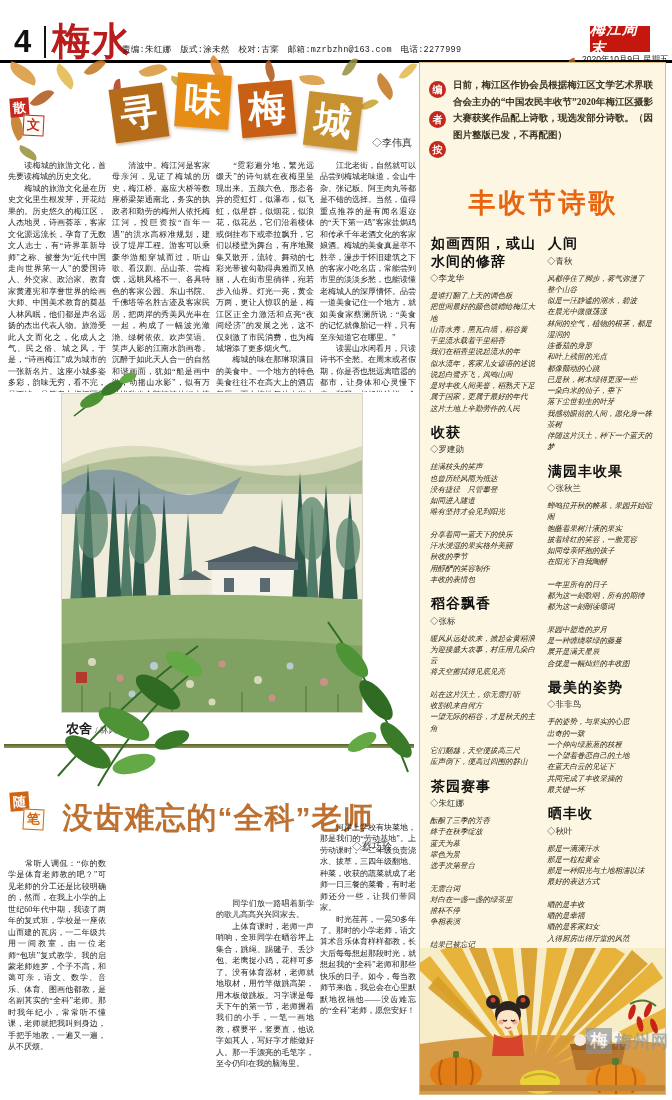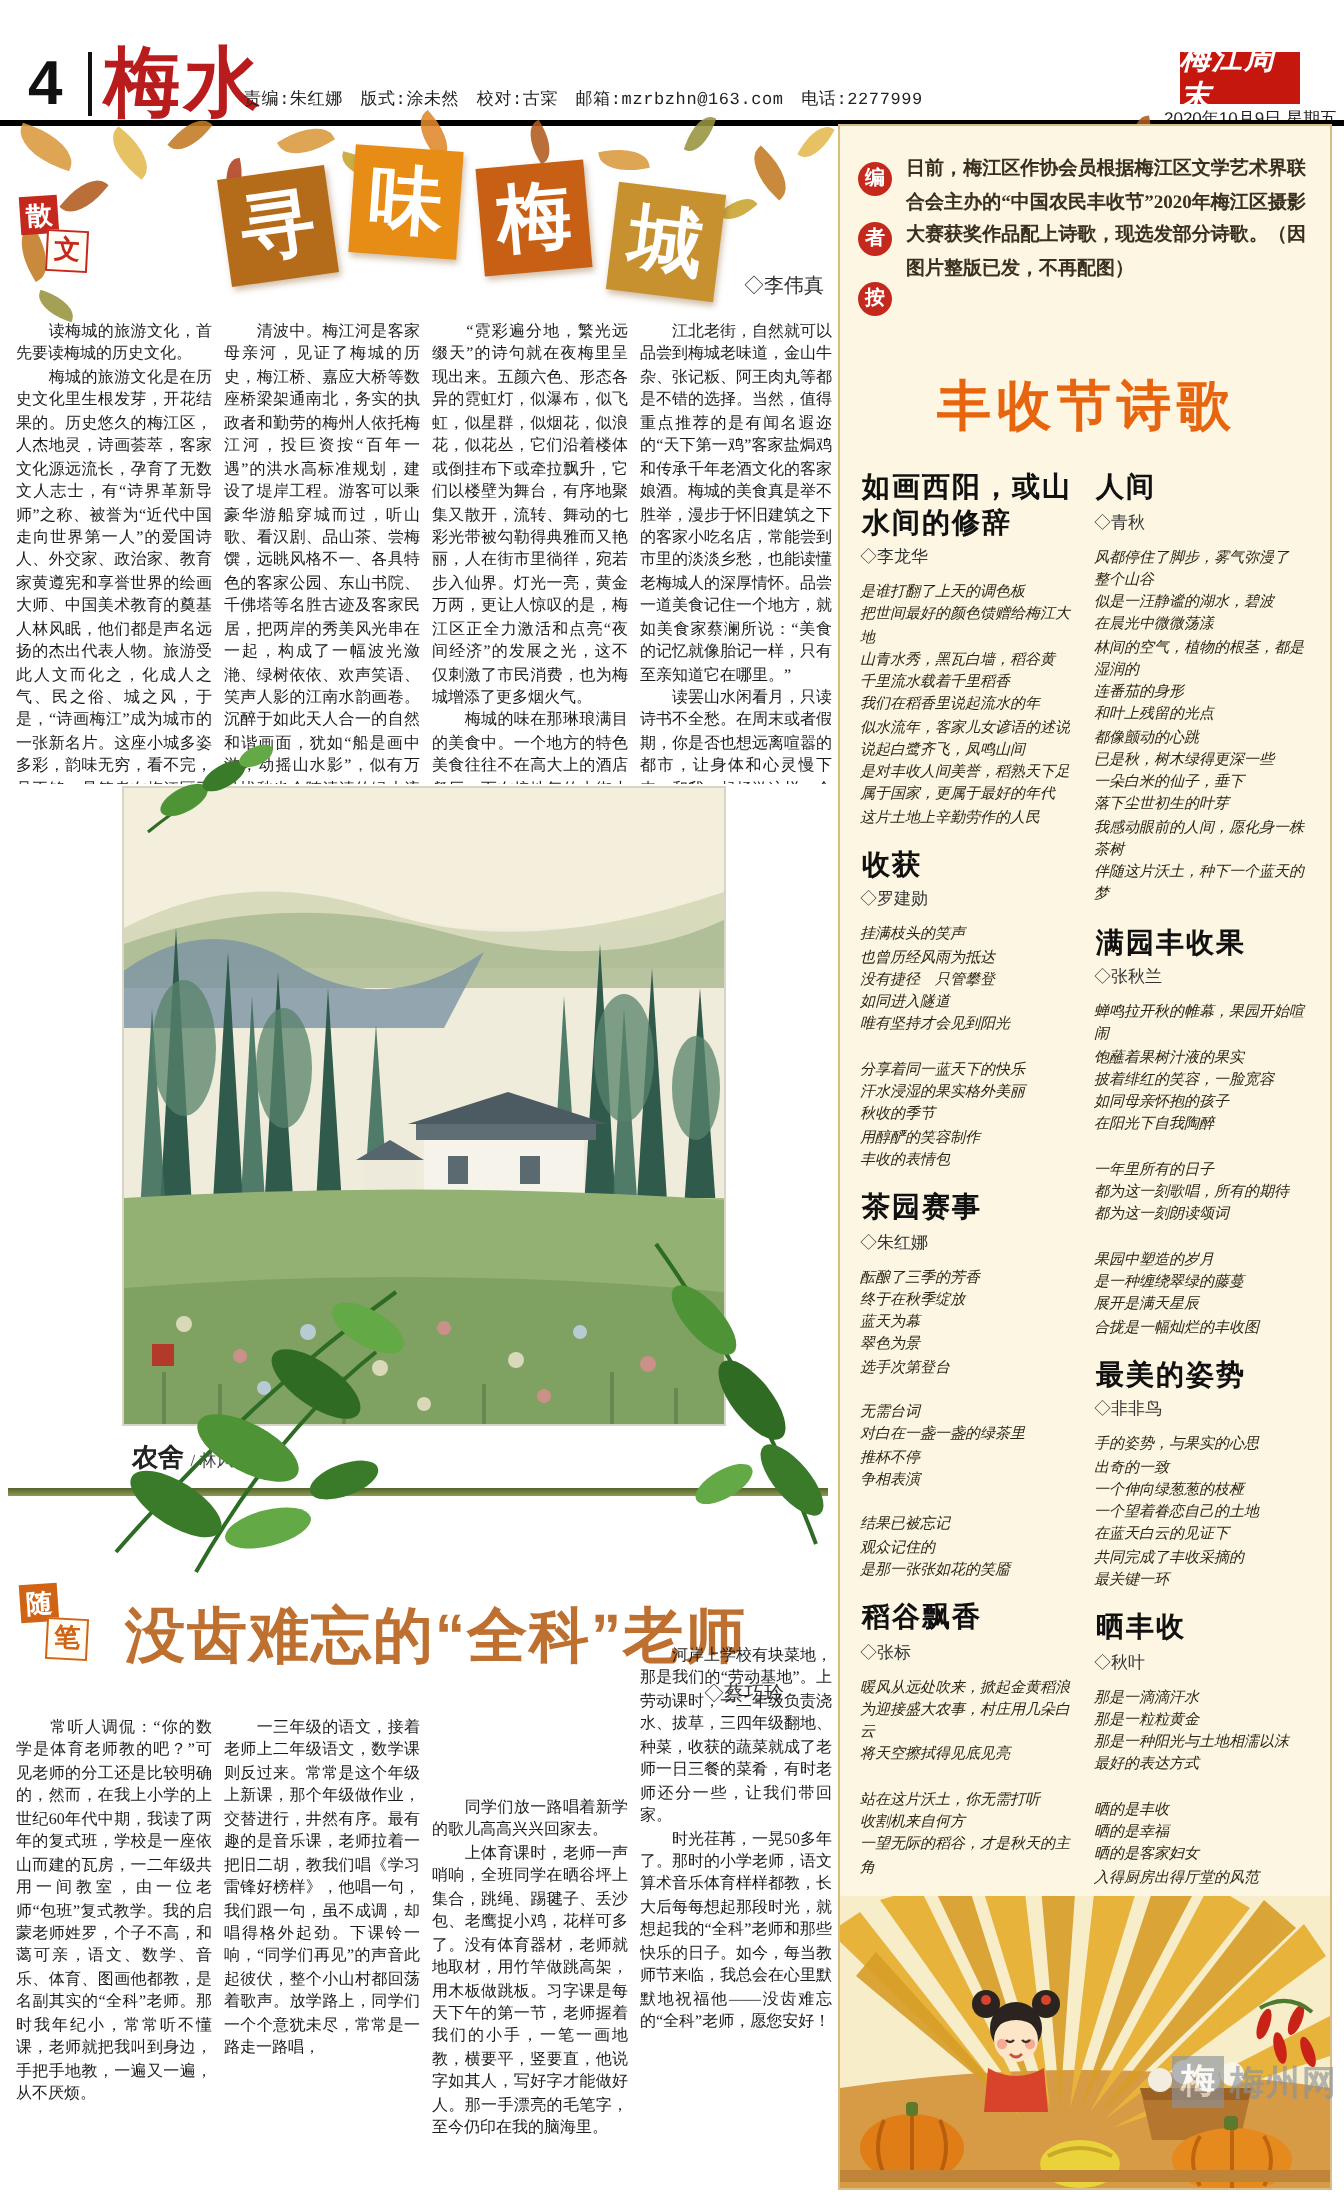--- a/index.html
+++ b/index.html
@@ -243,21 +243,20 @@
     <ellipse cx="44" cy="130" rx="16" ry="7" fill="#63a945" transform="rotate(-30 44 130)"></ellipse>
   </svg>
 
   <div class="stamp2" style="left:10px;top:792px;">
     <span class="s1" style="background:#d06414;">随</span>
     <span class="s2" style="color:#d06414;border-color:#d06414;">笔</span>
   </div>
   <div class="a2-title">没齿难忘的“全科”老师</div>
   <div class="a2-author">◇蔡巧玲</div>
   <div class="colbox" style="left:8px;top:858px;width:98px;height:238px;">　　常听人调侃：“你的数学是体育老师教的吧？”可见老师的分工还是比较明确的，然而，在我上小学的上世纪60年代中期，我读了两年的复式班，学校是一座依山而建的瓦房，一二年级共用一间教室，由一位老师“包班”复式教学。我的启蒙老师姓罗，个子不高，和蔼可亲，语文、数学、音乐、体育、图画他都教，是名副其实的“全科”老师。那时我年纪小，常常听不懂课，老师就把我叫到身边，手把手地教，一遍又一遍，从不厌烦。</div>
-  <div class="colbox" style="left:112px;top:858px;width:98px;height:238px;">　　一三年级的语文，接着老师上二年级语文，数学课则反过来。常常是这个年级上新课，那个年级做作业，交替进行，井然有序。最有趣的是音乐课，老师拉着一把旧二胡，教我们唱《学习雷锋好榜样》，他唱一句，我们跟一句，虽不成调，却唱得格外起劲。下课铃一响，“同学们再见”的声音此起彼伏，整个小山村都回荡着歌声。放学路上，同学们一个个意犹未尽，常常是一路走一路唱，</div>
   <div class="colbox" style="left:216px;top:898px;width:98px;height:238px;">　　同学们放一路唱着新学的歌儿高高兴兴回家去。
 　　上体育课时，老师一声哨响，全班同学在晒谷坪上集合，跳绳、踢毽子、丢沙包、老鹰捉小鸡，花样可多了。没有体育器材，老师就地取材，用竹竿做跳高架，用木板做跳板。习字课是每天下午的第一节，老师握着我们的小手，一笔一画地教，横要平，竖要直，他说字如其人，写好字才能做好人。那一手漂亮的毛笔字，至今仍印在我的脑海里。</div>
   <div class="colbox" style="left:320px;top:822px;width:96px;height:238px;">　　河岸上学校有块菜地，那是我们的“劳动基地”。上劳动课时，一二年级负责浇水、拔草，三四年级翻地、种菜，收获的蔬菜就成了老师一日三餐的菜肴，有时老师还分一些，让我们带回家。
 　　时光荏苒，一晃50多年了。那时的小学老师，语文算术音乐体育样样都教，长大后每每想起那段时光，就想起我的“全科”老师和那些快乐的日子。如今，每当教师节来临，我总会在心里默默地祝福他——没齿难忘的“全科”老师，愿您安好！</div>
 
   <div class="panel">
     <span class="ed-stamp" style="left:9px;top:18px;">编</span>
     <span class="ed-stamp" style="left:9px;top:48px;">者</span>
     <span class="ed-stamp" style="left:9px;top:78px;">按</span>
     <div class="ed-note">日前，梅江区作协会员根据梅江区文学艺术界联合会主办的“中国农民丰收节”2020年梅江区摄影大赛获奖作品配上诗歌，现选发部分诗歌。（因图片整版已发，不再配图）</div>
@@ -286,50 +285,50 @@
 如同进入隧道
 唯有坚持才会见到阳光
 
 分享着同一蓝天下的快乐
 汗水浸湿的果实格外美丽
 秋收的季节
 用醇酽的笑容制作
 丰收的表情包</div>
         </div>
         <div class="poem">
+          <h3>稻谷飘香</h3>
+          <div class="pauthor">◇张标</div>
+          <div class="pbody">暖风从远处吹来，掀起金黄稻浪
+为迎接盛大农事，村庄用几朵白云
+将天空擦拭得见底见亮
+
+站在这片沃土，你无需打听
+收割机来自何方
+一望无际的稻谷，才是秋天的主角
+
+它们翻越，天空便拔高三尺
+应声倒下，便高过四围的群山</div>
+        </div>
+        <div class="poem">
           <h3>茶园赛事</h3>
           <div class="pauthor">◇朱红娜</div>
           <div class="pbody">酝酿了三季的芳香
 终于在秋季绽放
 蓝天为幕
 翠色为景
 选手次第登台
 
 无需台词
 对白在一盏一盏的绿茶里
 推杯不停
 争相表演
 
 结果已被忘记
 观众记住的
 是那一张张如花的笑靥</div>
-        </div>
-        <div class="poem">
-          <h3>稻谷飘香</h3>
-          <div class="pauthor">◇张标</div>
-          <div class="pbody">暖风从远处吹来，掀起金黄稻浪
-为迎接盛大农事，村庄用几朵白云
-将天空擦拭得见底见亮
-
-站在这片沃土，你无需打听
-收割机来自何方
-一望无际的稻谷，才是秋天的主角
-
-它们翻越，天空便拔高三尺
-应声倒下，便高过四围的群山</div>
         </div>
         <div class="poem">
           <h3>遍地黑金</h3>
           <div class="pauthor">◇伊星</div>
           <div class="pbody">我在阳光下挥手
 同时擦下汗水和希望
 像掘金者，用劳动将自己喂养
 那满地发亮的黑金
 是农民与市场的交换中介
 它们活着、它们流动

